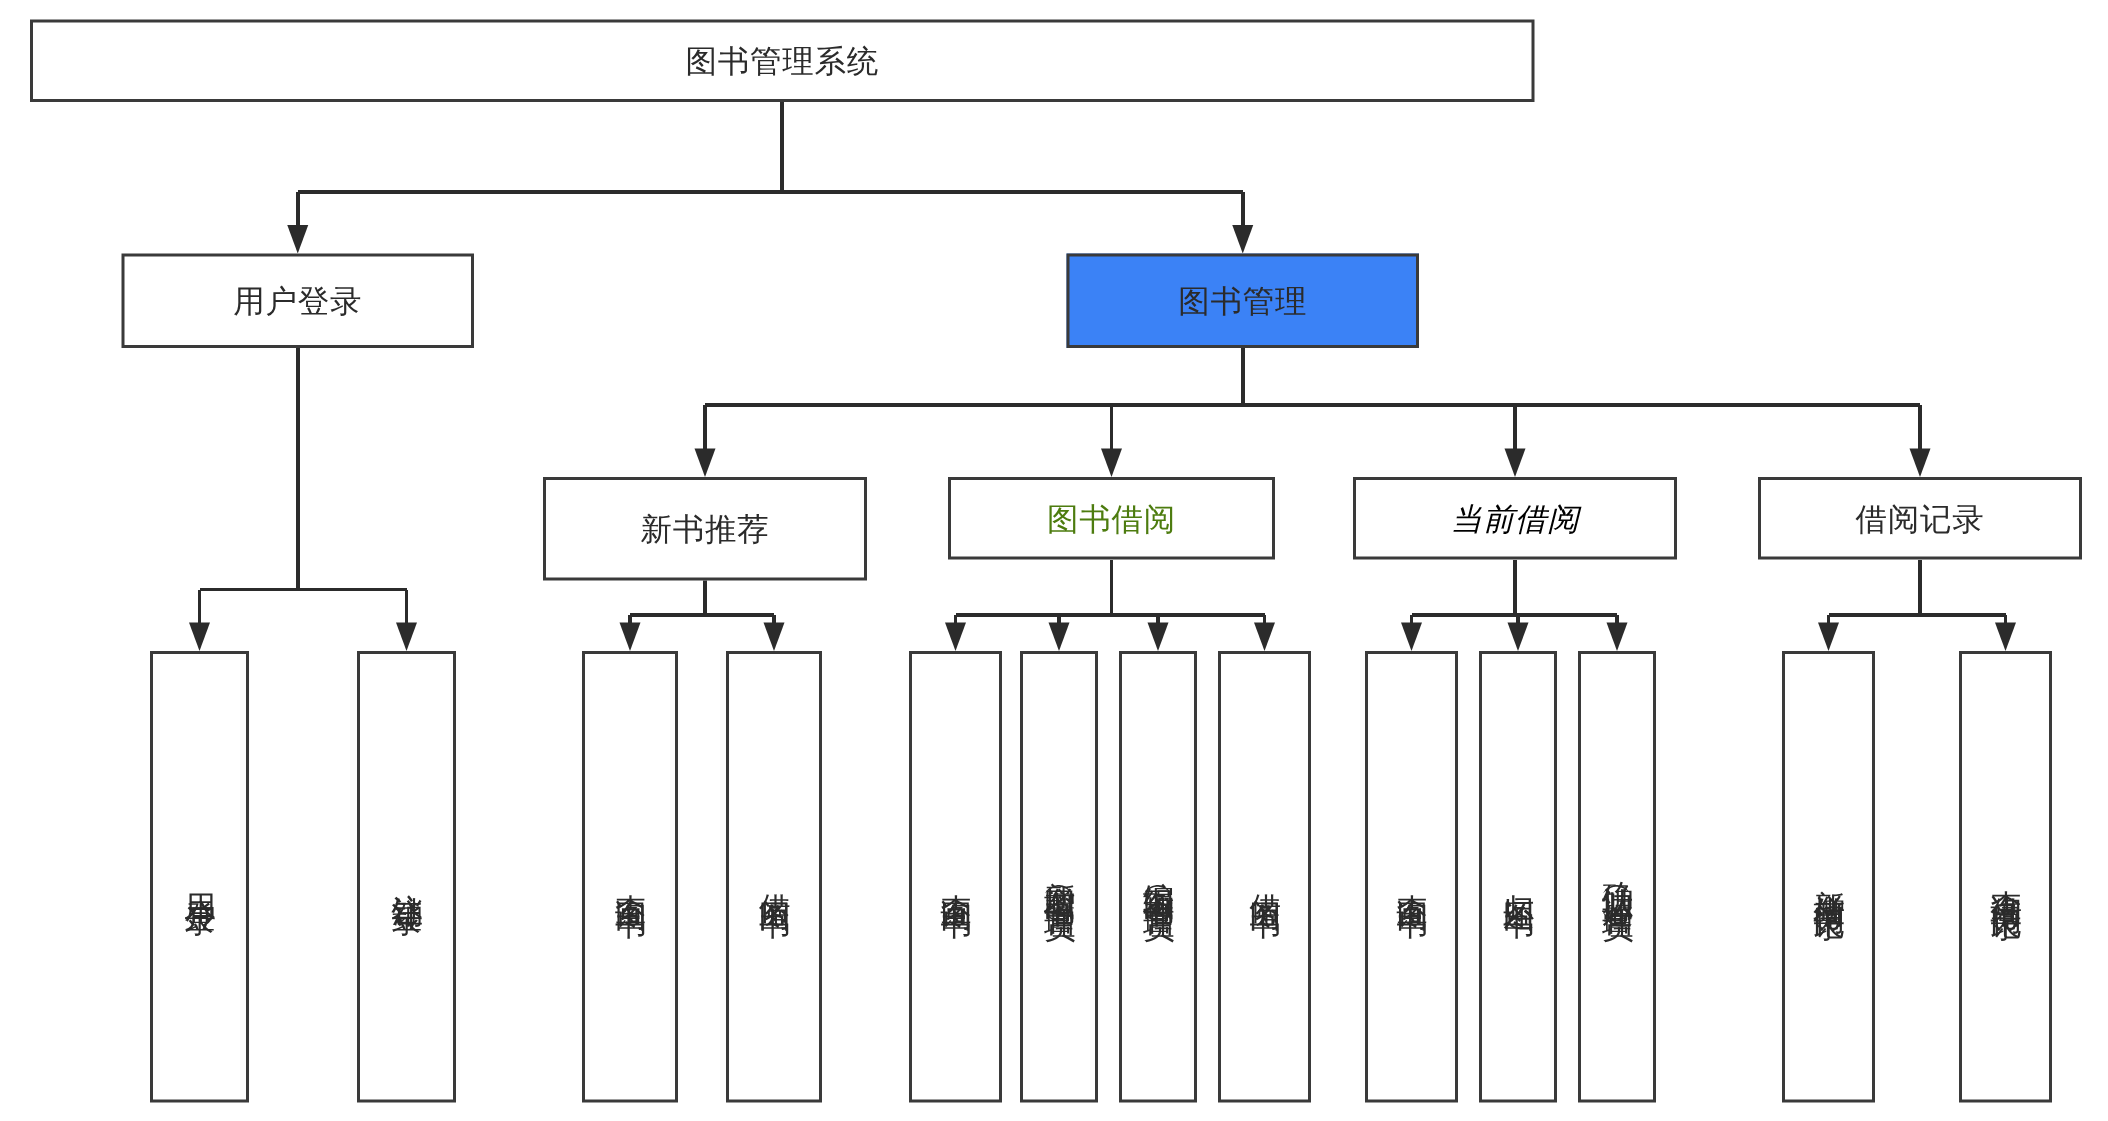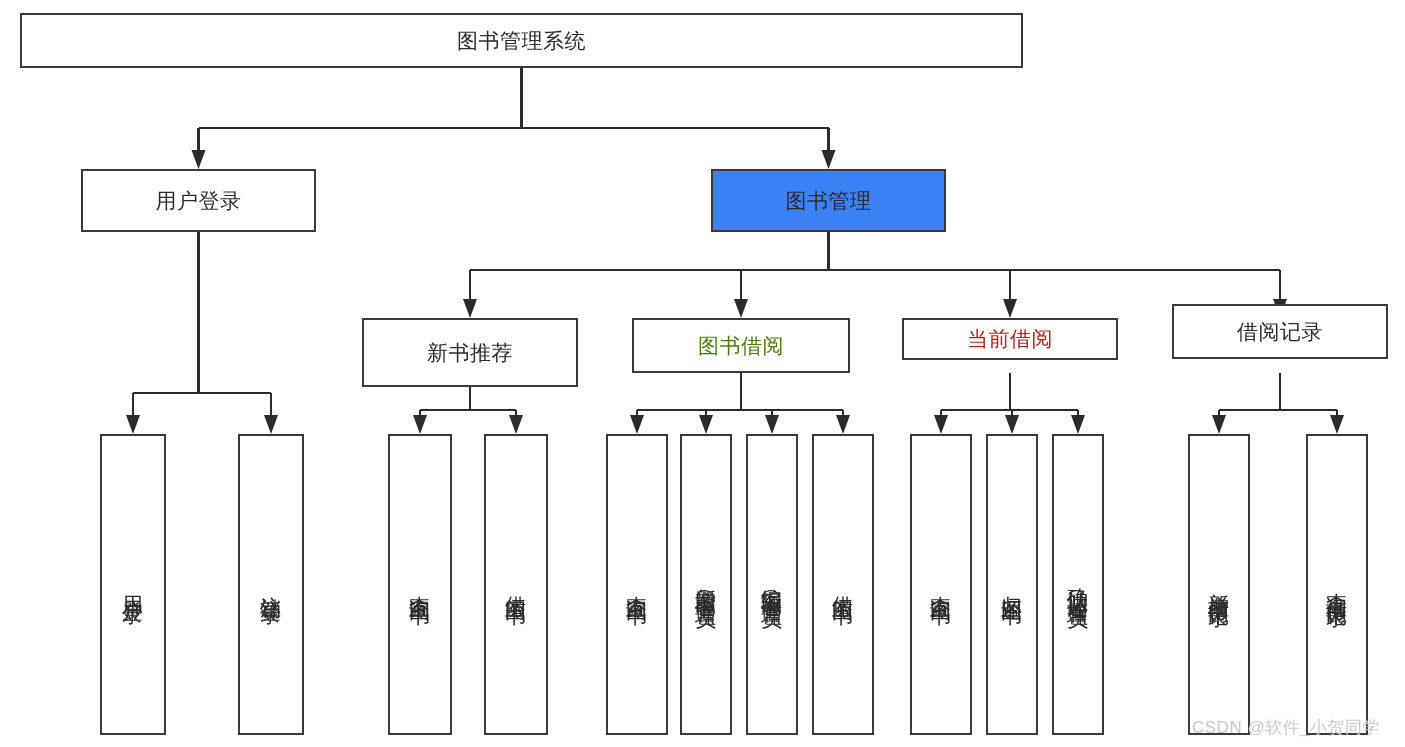--- a/index.html
+++ b/index.html
@@ -125,24 +125,24 @@
       </div>
       <div class="node horiz" style="left: 711px; top: 169px; width: 235px; height: 63px; border-color: rgb(58, 58, 58); background: #3b82f6; color: rgb(43, 43, 43);">
         <span>图书管理</span>
       </div>
       <div class="node horiz" style="left: 362px; top: 318px; width: 216px; height: 69px; border-color: rgb(58, 58, 58); background: rgb(255, 255, 255); color: rgb(43, 43, 43);">
         <span>新书推荐</span>
       </div>
       <div class="node horiz" style="left: 632px; top: 318px; width: 218px; height: 55px; border-color: rgb(58, 58, 58); background: rgb(255, 255, 255); color: #4d7c0f;">
         <span>图书借阅</span>
       </div>
-      <div class="node horiz" style="left: 902px; top: 318px; width: 216px; height: 42px; border-color: rgb(58, 58, 58); background: rgb(255, 255, 255); color: #b91c1c;">
+      <div class="node horiz" style="left: 902px; top: 318px; width: 216px; height: 55px; border-color: rgb(58, 58, 58); background: rgb(255, 255, 255); color: #000000; font-style: italic;">
         <span>当前借阅</span>
       </div>
-      <div class="node horiz" style="left: 1172px; top: 304px; width: 216px; height: 55px; border-color: rgb(58, 58, 58); background: rgb(255, 255, 255); color: rgb(43, 43, 43);">
+      <div class="node horiz" style="left: 1172px; top: 318px; width: 216px; height: 55px; border-color: rgb(58, 58, 58); background: rgb(255, 255, 255); color: rgb(43, 43, 43);">
         <span>借阅记录</span>
       </div>
       <div class="node vert" style="left: 100px; top: 434px; width: 66px; height: 301px; border-color: rgb(58, 58, 58); background: rgb(255, 255, 255); color: rgb(43, 43, 43);">
         <span class="vlabel">用户登录</span>
       </div>
       <div class="node vert" style="left: 238px; top: 434px; width: 66px; height: 301px; border-color: rgb(58, 58, 58); background: rgb(255, 255, 255); color: rgb(43, 43, 43);">
         <span class="vlabel">注销登录</span>
       </div>
       <div class="node vert" style="left: 388px; top: 434px; width: 64px; height: 301px; border-color: rgb(58, 58, 58); background: rgb(255, 255, 255); color: rgb(43, 43, 43);">
         <span class="vlabel">查询图书</span>
@@ -172,15 +172,14 @@
         <span class="vlabel">确认归还（管理员）</span>
       </div>
       <div class="node vert" style="left: 1188px; top: 434px; width: 62px; height: 301px; border-color: rgb(58, 58, 58); background: rgb(255, 255, 255); color: rgb(43, 43, 43);">
         <span class="vlabel">新增借阅记录</span>
       </div>
       <div class="node vert" style="left: 1306px; top: 434px; width: 62px; height: 301px; border-color: rgb(58, 58, 58); background: rgb(255, 255, 255); color: rgb(43, 43, 43);">
         <span class="vlabel">查询借阅记录</span>
       </div>
     </div>
 
-  <div class="watermark" style="left: 1192px; top: 716px;">CSDN @软件_小贺同学</div>
 
 </div>
 
 </body></html>

